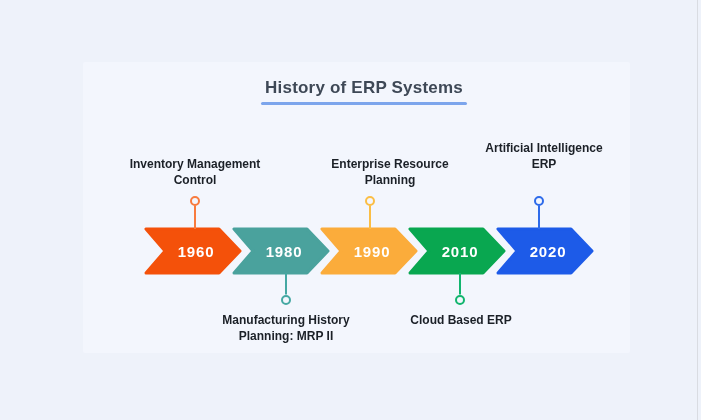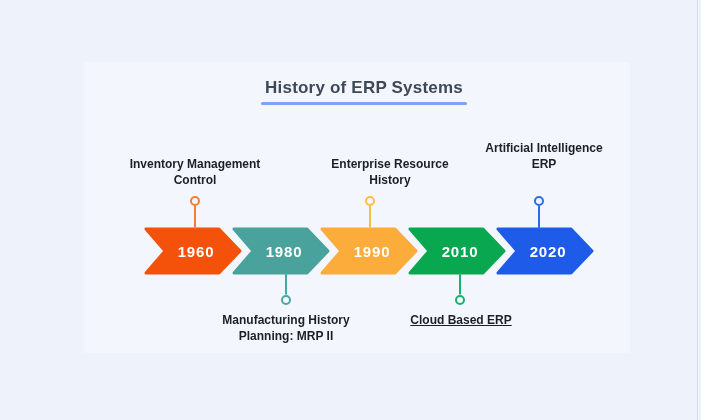--- a/index.html
+++ b/index.html
@@ -102,20 +102,20 @@
       <line x1="539" y1="205.5" x2="539" y2="229" stroke="#2E6BEA" stroke-width="2"></line>
       <circle cx="539" cy="201" r="4" fill="#F3F6FD" stroke="#2E6BEA" stroke-width="2"></circle>
     </svg>
 
   <div id="labels">
       <div class="tl-label" style="left: 195px; top: 156px;">Inventory Management
 Control</div>
       <div class="tl-label" style="left: 286px; top: 312px;">Manufacturing History
 Planning: MRP II</div>
       <div class="tl-label" style="left: 390px; top: 156px;">Enterprise Resource
-History</div>
-      <div class="tl-label" style="left: 461px; top: 312px; text-decoration: underline;">Cloud Based ERP</div>
+Planning</div>
+      <div class="tl-label" style="left: 461px; top: 312px;">Cloud Based ERP</div>
       <div class="tl-label" style="left: 544px; top: 140px;">Artificial Intelligence
 ERP</div>
     </div>
 
   <div class="right-edge-line"></div>
 </div>
 
 </body></html>

